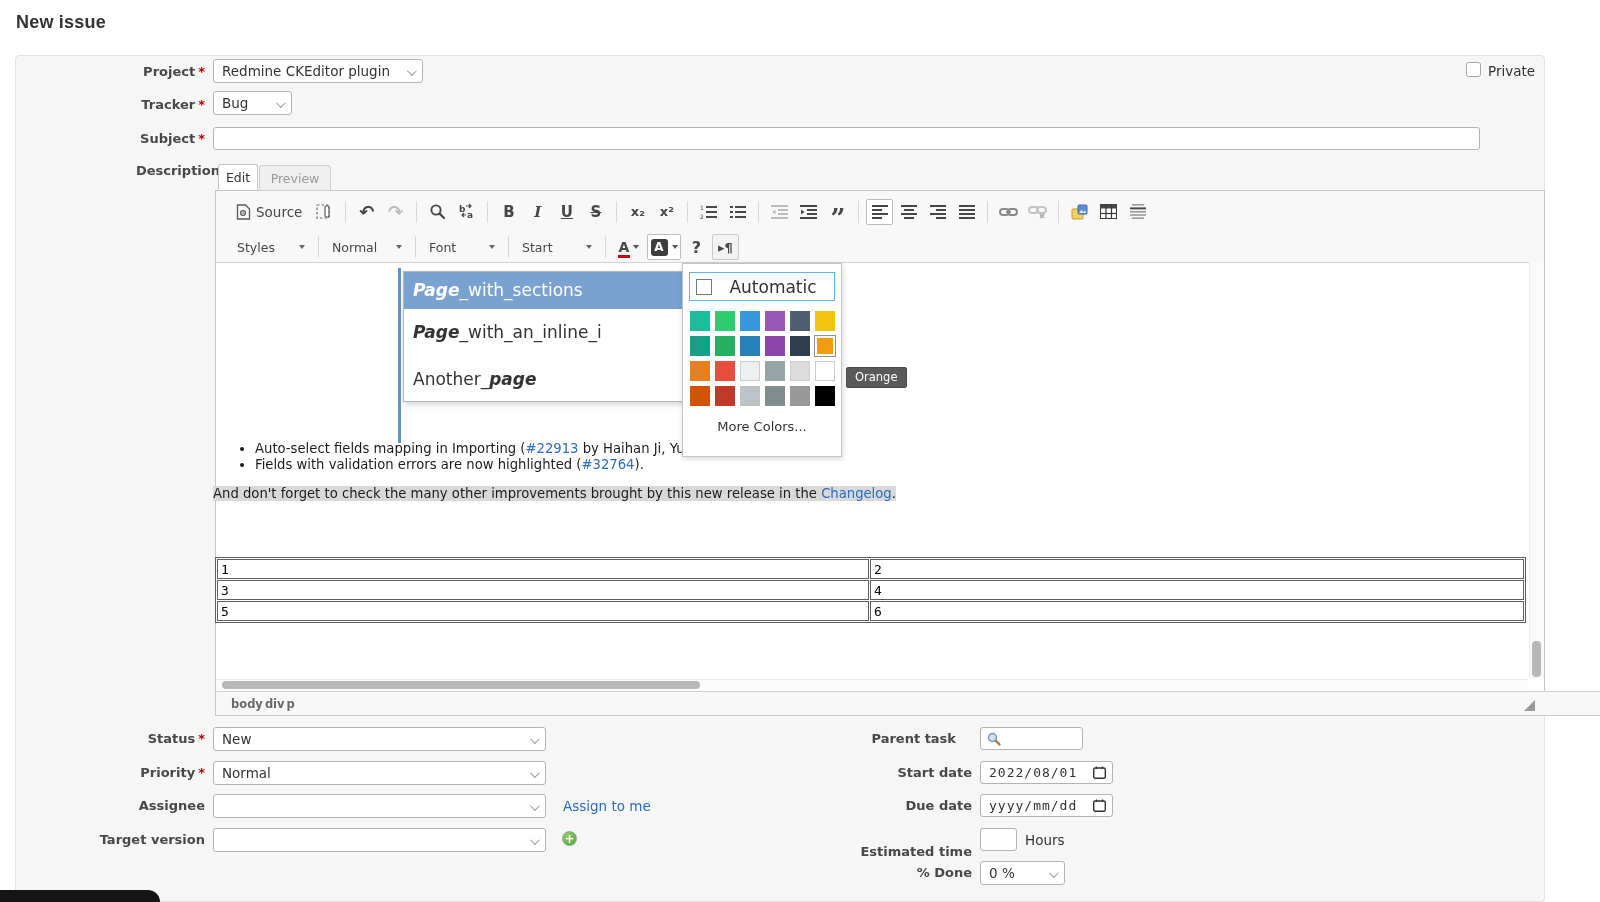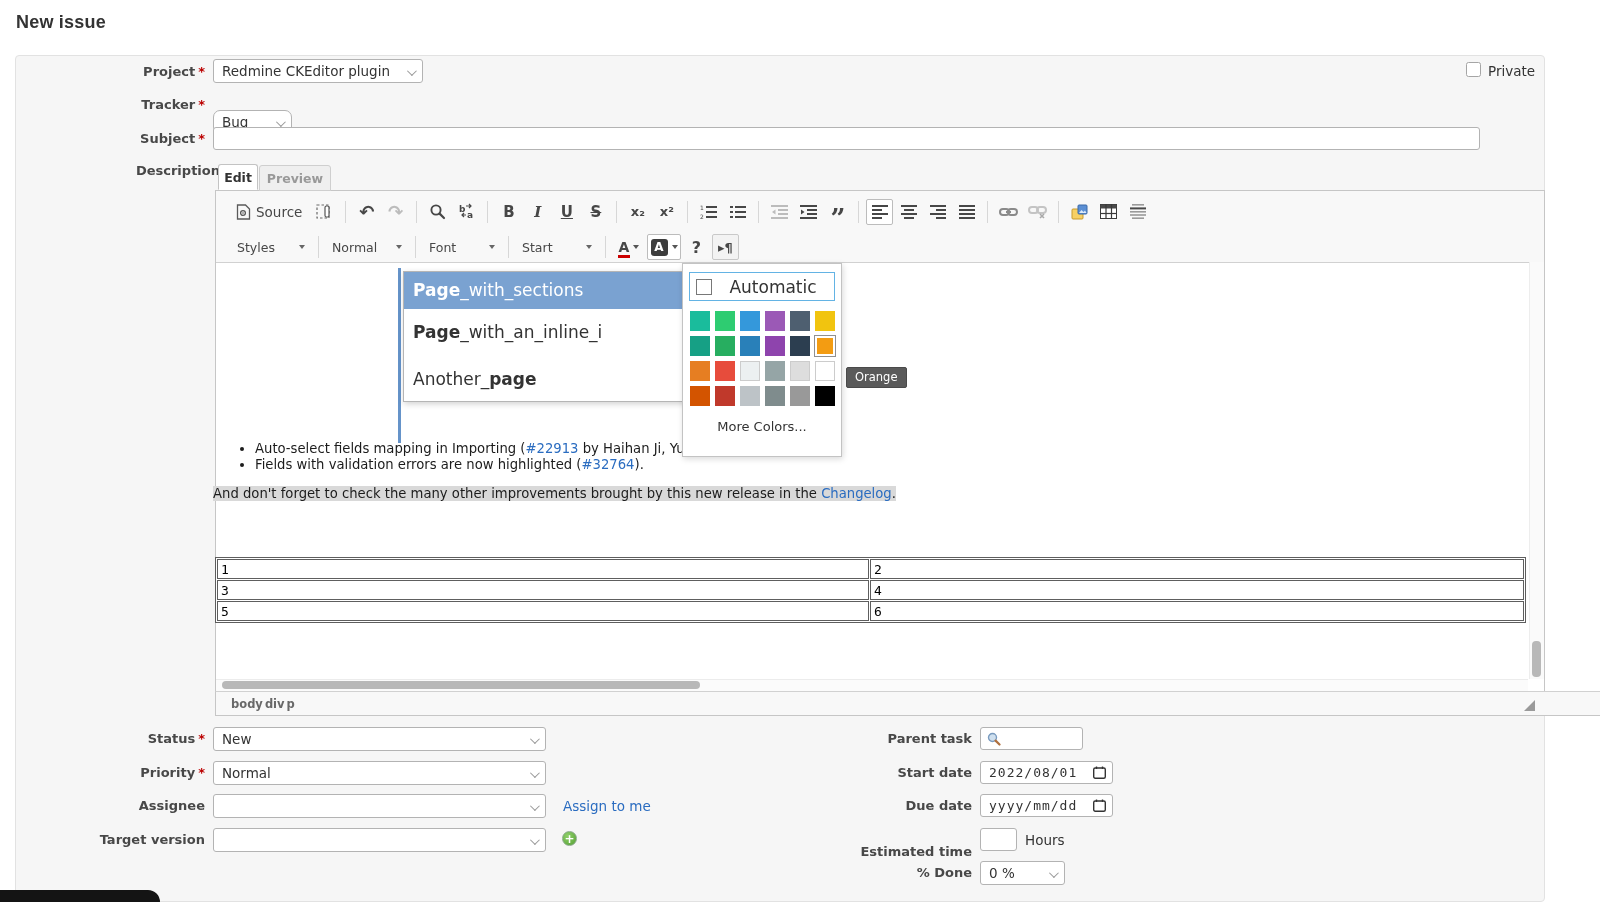--- a/index.html
+++ b/index.html
@@ -30,21 +30,21 @@
   .inputbox { position:absolute; background:#fff; border:1px solid #b3b3b3;
     border-radius:3px; height:23px; }
   .textval { font-size:13.5px; color:#333; line-height:21px; padding-left:8px; }
   .mono { font-family:"DejaVu Sans Mono", monospace; font-size:13px; letter-spacing:1px; }
   .checkbox { position:absolute; width:15px; height:15px; background:#fff;
     border:1px solid #a5a5a5; border-radius:2.5px; }
   .link { color:#2a6cc0; text-decoration:none; cursor:pointer; }
 
   
   .tab { position:absolute; height:26px; line-height:25px; text-align:center;
-    font-size:12.5px; font-weight:bold; border-radius:3px 3px 0 0; }
+    font-size:12.5px; font-weight:normal; border-radius:3px 3px 0 0; }
   .tab.active { background:#fff; border:1px solid #c3c3c3; border-bottom:1px solid #fff;
     color:#333; z-index:3; }
   .tab.inactive { background:#efefef; border:1px solid #cfcfcf; color:#999; z-index:2; }
 
   
   .editor { left:215px; top:190px; width:1330px; height:526px; background:#fff;
     border:1px solid #c6c6c6; }
   .toolbar { position:absolute; left:0; top:0; width:1328px; background:#f8f8f8;
     border-bottom:1px solid #d1d1d1; }
   .tb-row1 { height:41px; display:flex; align-items:center; padding-left:12px; }
@@ -102,21 +102,21 @@
     font-family:"DejaVu Sans Mono", monospace; font-size:13px; background:#fff; }
   .ck-table td.c1 { width:652px; }
 
   
   .caretline { left:398px; top:268px; width:3px; height:175px; background:#6593c9; z-index:5; }
   .autocomplete { left:403px; top:271px; width:287px; height:131px; background:#fff;
     border:1px solid #b5b5b5; box-shadow:1px 2px 6px rgba(0,0,0,.18); z-index:10;
     font-size:17px; color:#333; overflow:hidden; }
   .ac-item { height:47px; line-height:47px; padding-left:9px; white-space:nowrap; cursor:pointer; }
   .ac-item.selected { height:37px; line-height:37px; background:#7aa2d1; color:#fff; }
-  .ac-item b { font-weight:bold; }
+  .ac-item b { font-weight:bold;font-style:italic; }
 
   
   .colorpanel { left:682px; top:263px; width:160px; height:194px; background:#fff;
     border:1px solid #c3c3c3; box-shadow:1px 2px 6px rgba(0,0,0,.15); z-index:20; }
   .autorow { margin:8px 6px 0 6px; height:29px; border:1px solid #63b3e4;
     background:#fff; display:flex; align-items:center; cursor:pointer; }
   .autoswatch { width:16px; height:16px; background:#fff; border:1px solid #787878;
     margin-left:6px; }
   .autolabel { flex:1; text-align:center; font-size:17px; color:#333; }
   .grid { width:145px; margin:10px auto 0 auto; display:grid;
@@ -156,21 +156,21 @@
   <div class="sel" style="left:213px;top:59px;width:210px;">
     <span>Redmine CKEditor plugin</span><span class="chev"></span>
   </div>
 
   <div class="checkbox" style="left:1466px;top:62px;"></div>
   <div class="abs" style="left:1488px;top:63px;font-size:13.5px;color:#333;">Private</div>
 
   <div class="flabel" style="left:0;top:97px;">
     <span>Tracker</span><span class="req">*</span>
   </div>
-  <div class="sel" style="left:213px;top:110px;width:79px;border-radius:7px;">
+  <div class="sel" style="left:213px;top:91px;width:79px;">
     <span>Bug</span><span class="chev"></span>
   </div>
 
   <div class="flabel" style="left:0;top:131px;">
     <span>Subject</span><span class="req">*</span>
   </div>
   <div class="inputbox" style="left:213px;top:127px;width:1267px;"></div>
 
   <div class="flabel" style="left:0;top:163px;margin-left:15px;">Description</div>
   <div class="tab active" style="left:218px;top:164px;width:40px;">Edit</div>
@@ -493,21 +493,21 @@
     <span></span><span class="chev"></span>
   </div>
   <div class="abs" style="left:563px;top:798px;font-size:13.5px;"><span class="link">Assign to me</span></div>
 
   <div class="flabel" style="left:0;top:832px;">Target version</div>
   <div class="sel" style="left:213px;top:828px;width:333px;">
     <span></span><span class="chev"></span>
   </div>
   <div class="greenplus" style="left:562px;top:831px;">+</div>
 
-  <div class="rlabel" style="left:792px;top:731px;">Parent task</div>
+  <div class="rlabel" style="left:776px;top:731px;">Parent task</div>
   <div class="inputbox" style="left:980px;top:727px;width:103px;">
     <span class="searchicon">
       <svg width="14" height="14" viewBox="0 0 14 14">
           <circle cx="5.5" cy="5.5" r="4" fill="#cfe0ef" stroke="#7a9bbf" stroke-width="1.4"></circle>
           <line x1="8.6" y1="8.6" x2="12.5" y2="12.5" stroke="#b0713f" stroke-width="2.2" stroke-linecap="round"></line>
         </svg>
     </span>
   </div>
 
   <div class="rlabel" style="left:792px;top:765px;">Start date</div>

